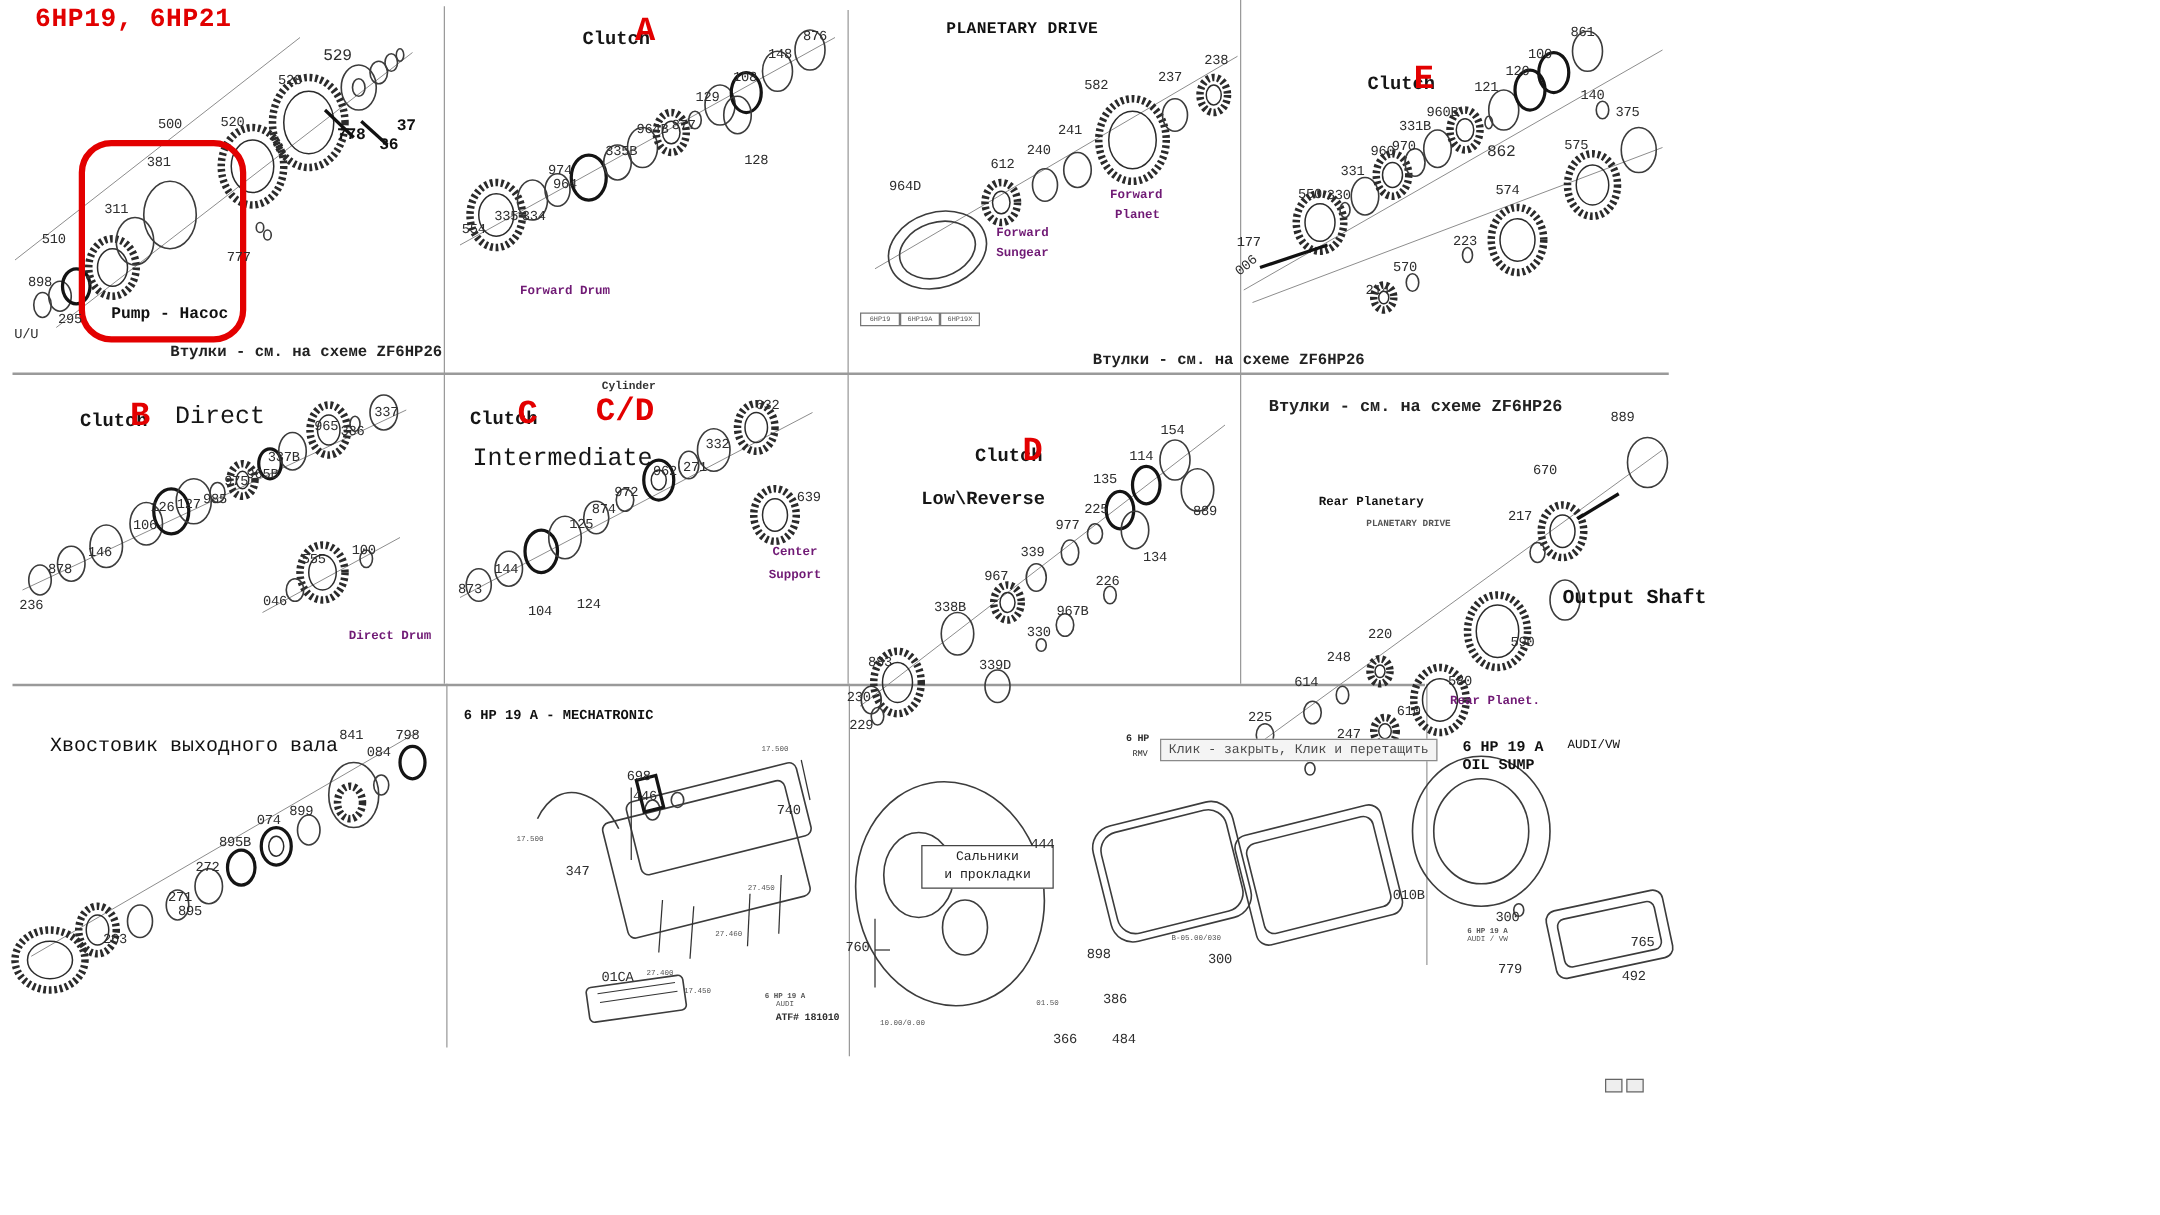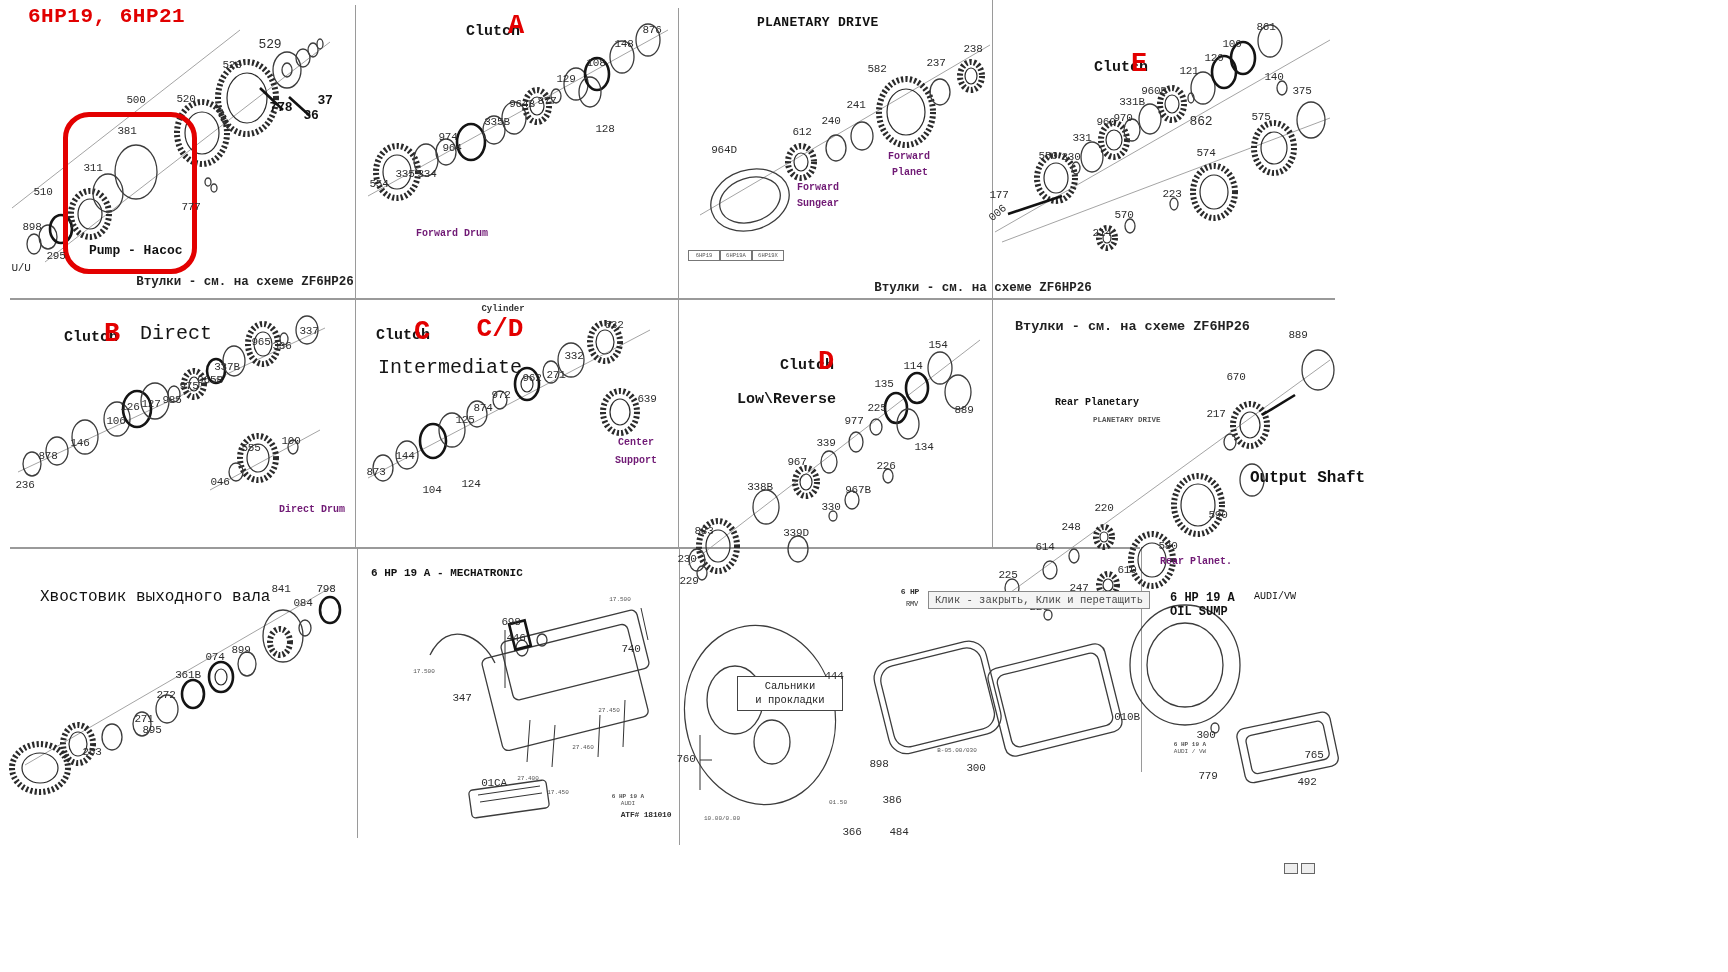--- a/index.html
+++ b/index.html
@@ -461,21 +461,21 @@
     <div class="lbl drumlbl" style="left:1160px;top:557px;">Rear Planet.</div>
   </div>
 
   <div class="panel">
     <div class="lbl" style="left:40px;top:589px;font-size:16px;">Хвостовик выходного вала</div>
     <span class="pn" style="left:281px;top:584px;">841</span>
     <span class="pn" style="left:303px;top:598px;">084</span>
     <span class="pn" style="left:326px;top:584px;">798</span>
     <span class="pn" style="left:241px;top:645px;">899</span>
     <span class="pn" style="left:215px;top:652px;">074</span>
-    <span class="pn" style="left:188px;top:670px;">361B</span>
+    <span class="pn" style="left:188px;top:670px;">895B</span>
     <span class="pn" style="left:166px;top:690px;">272</span>
     <span class="pn" style="left:144px;top:714px;">271</span>
     <span class="pn" style="left:119px;top:725px;margin-left:33px;">895</span>
     <span class="pn" style="left:92px;top:747px;">263</span>
   </div>
 
   <div class="panel">
     <div class="lbl" style="left:371px;top:568px;font-size:11px;font-weight:bold;">6 HP 19 A - MECHATRONIC</div>
     <span class="pn" style="left:511px;top:617px;">698</span>
     <span class="pn" style="left:492px;top:633px;margin-left:24px;">446</span>

